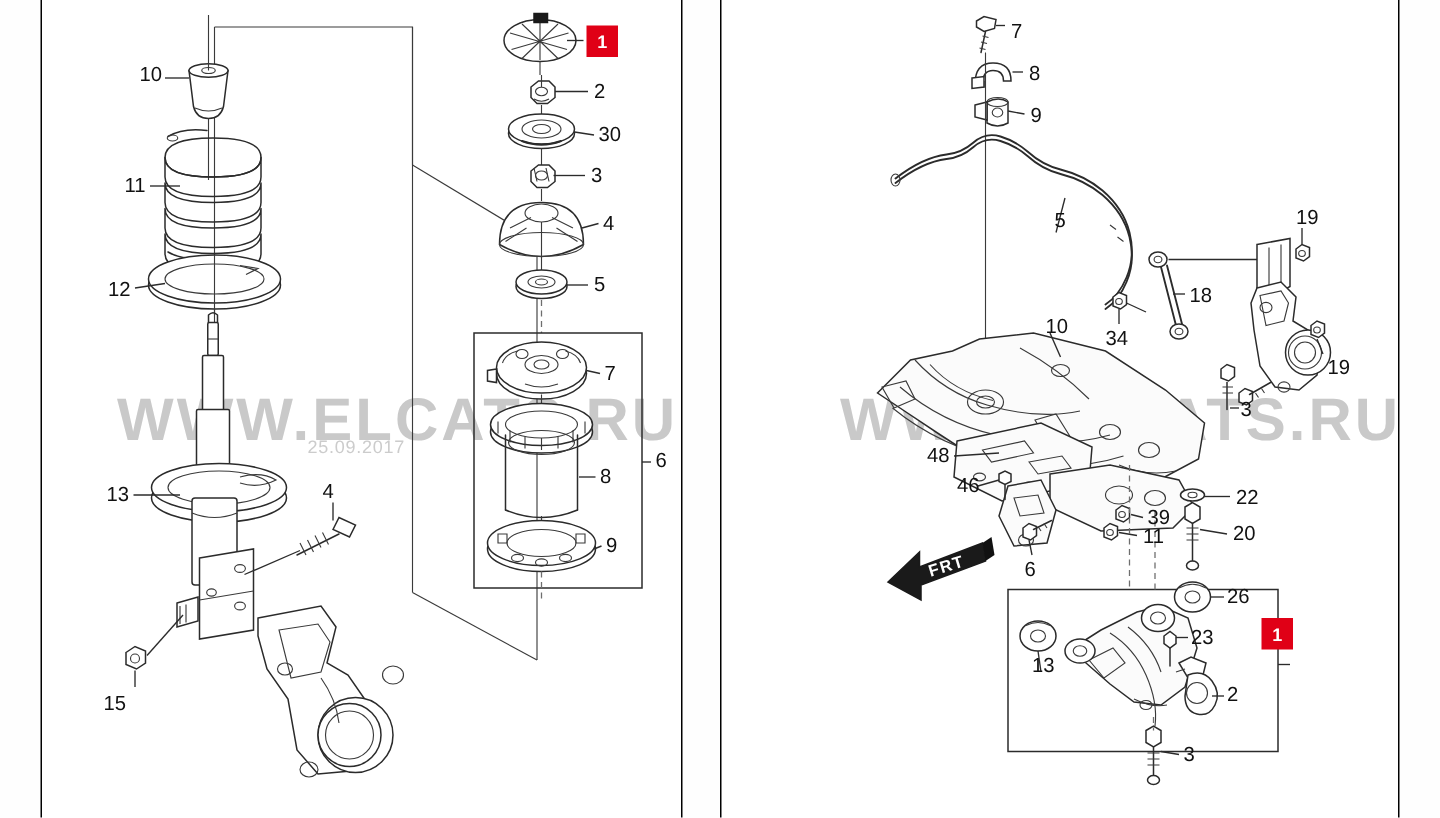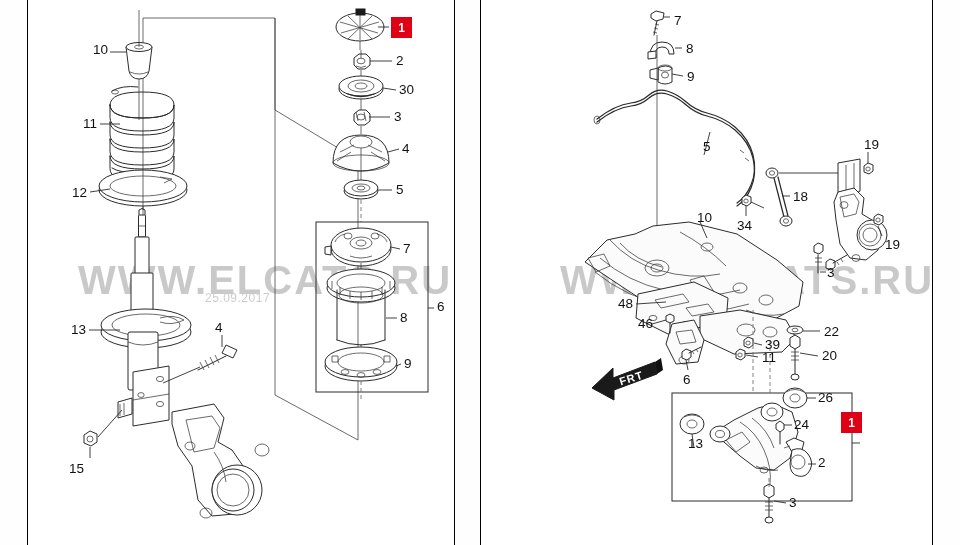--- a/index.html
+++ b/index.html
@@ -487,21 +487,21 @@
   <div class="num" style="left:697px;top:211px">10</div>
   <div class="num" style="left:827px;top:266px">3</div>
   <div class="num" style="left:618px;top:297px">48</div>
   <div class="num" style="left:638px;top:317px">46</div>
   <div class="num" style="left:824px;top:325px">22</div>
   <div class="num" style="left:765px;top:338px">39</div>
   <div class="num" style="left:762px;top:351px">11</div>
   <div class="num" style="left:822px;top:349px">20</div>
   <div class="num" style="left:683px;top:373px">6</div>
   <div class="num" style="left:818px;top:391px">26</div>
-  <div class="num" style="left:794px;top:418px">24</div>
+  <div class="num" style="left:794px;top:418px">23</div>
   <div class="num" style="left:688px;top:437px">13</div>
   <div class="num" style="left:818px;top:456px">2</div>
   <div class="num" style="left:789px;top:496px">3</div>
 
   <div class="badge" style="left:841px;top:412px">1</div>
 
   <div class="frt-label">FRT</div>
 
 </div>
 

